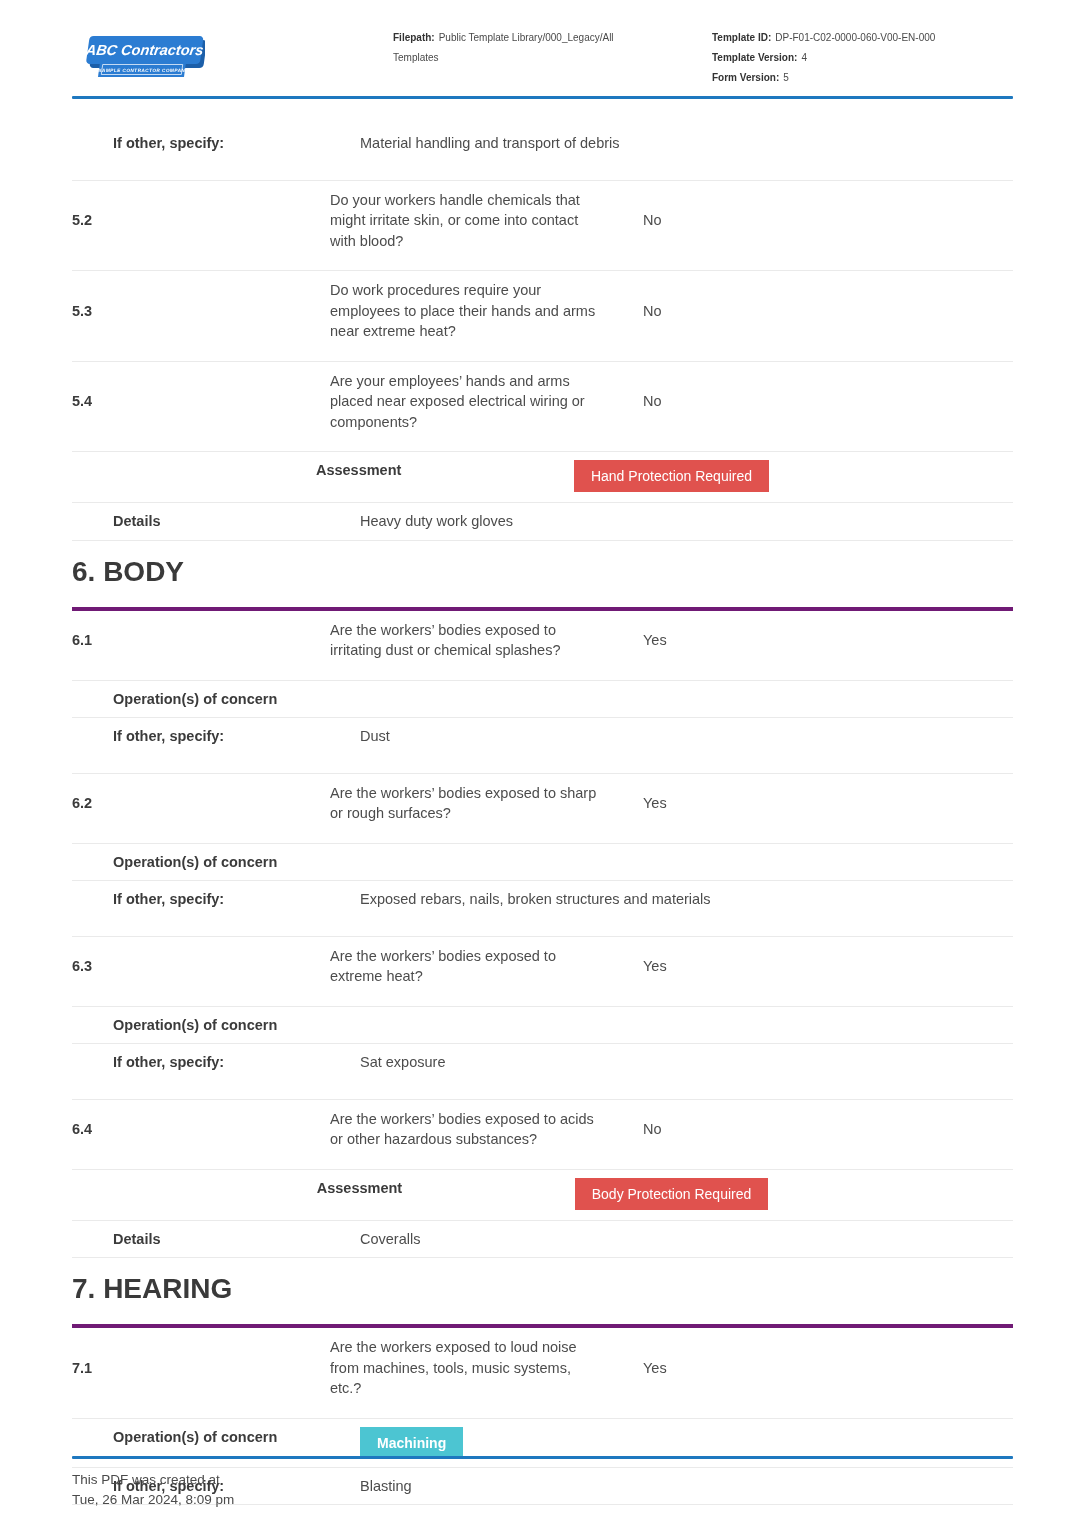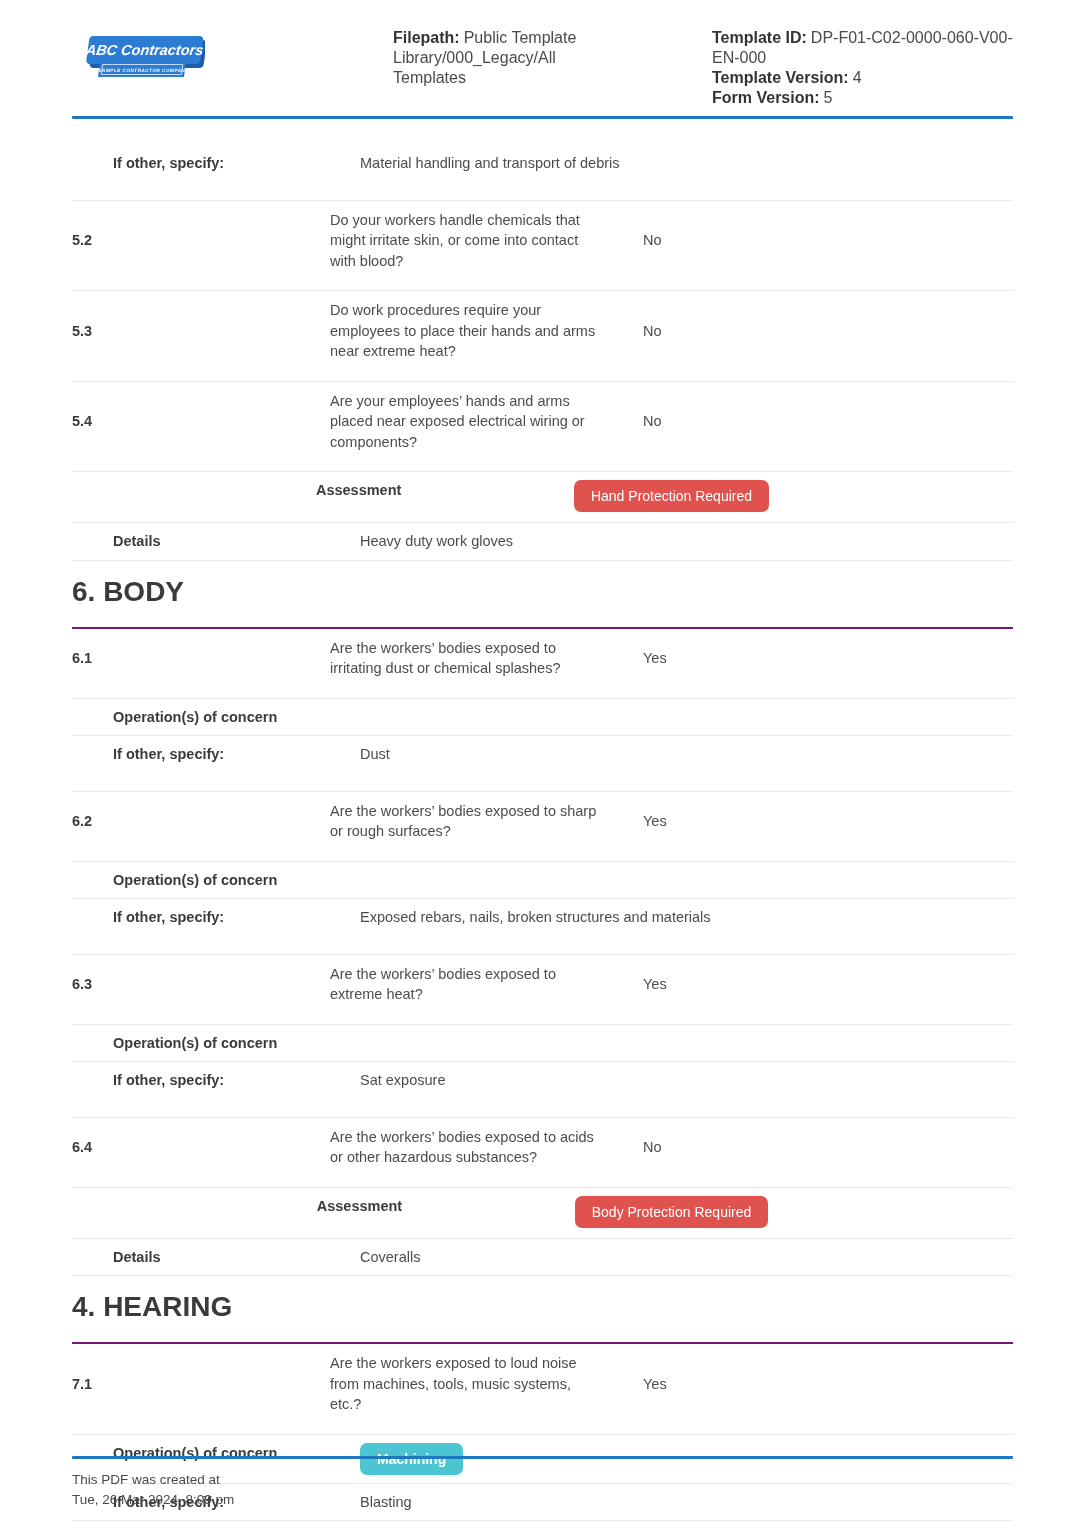--- a/index.html
+++ b/index.html
@@ -7,21 +7,21 @@
   body {
     width:1085px; height:1536px; position:relative;
     font-family:"Liberation Sans", sans-serif; color:#454545;
     overflow:hidden;
   }
   .page { position:absolute; inset:0; padding:0 72px; }
 
   
   .hdr { display:flex; align-items:flex-start; padding-top:27px; }
   .logo-wrap { width:321px; padding-top:5px; }
-  .hdr-block { font-size:16px; line-height:20px; color:#4a4a4a; padding-top:1px; }
+  .hdr-block { font-size:10px; line-height:20px; color:#4a4a4a; padding-top:1px; }
   .hdr-filepath { width:319px; padding-right:30px; }
   .hdr-meta { flex:1; }
   .b { font-weight:bold; color:#333; margin-right:4px; }
   .prewrap { white-space:pre-line; }
   .rule { height:3px; background:var(--blue,#1e78bf); border-radius:1px; }
   .rule.top { margin-top:8px; }
 
   
   #form-body > :first-child { margin-top:26px; }
   .row {
@@ -33,27 +33,27 @@
   .row.sub .c1 { padding-left:41px; width:288px; }
   .row .q { width:313px; flex:0 0 auto; white-space:pre-line; color:#4c4c4c; }
   .row .ans { color:#4c4c4c; }
   .row .val { color:#4c4c4c; }
   .row.question { padding:9px 0 19px;align-items:center; }
   .row.sub { padding:8px 0 8px; }
   .row.sub.gap { padding-bottom:26px; }
   .row.assessment { padding:8px 0 10px;justify-content:center; }
   .badge {
     display:inline-block; color:#fff; font-size:14px; line-height:16px;
-    padding:8px 17px; border-radius:7px; white-space:nowrap;
+    padding:8px 17px; border-radius:0; white-space:nowrap;
   }
   .badge.red { background:var(--red,#e0524e); }
   .badge.teal { background:var(--teal,#4cc5d2);font-weight:bold; }
   .heading {
     font-size:28px; line-height:30px; font-weight:bold; color:#3a3a3a;
-    padding:16px 0 20px; border-bottom:2px solid #701a75;
+    padding:16px 0 20px; border-bottom:4px solid #701a75;
     font-family:"Liberation Sans", sans-serif;
   }
 
   
   .footer { position:absolute; left:72px; right:72px; top:1456px; }
   .fcols { display:flex; padding-top:11px; font-size:13.5px; line-height:20px; color:#4a4a4a; }
   .fcol-left { margin-left:321px; width:319px; }
   .fcol-right { flex:1; }
 
   
@@ -181,21 +181,21 @@
         <div class="ans">No</div>
       </div>
       <div class="row assessment">
         <div class="c1">Assessment</div>
         <span class="badge red">Body Protection Required</span>
       </div>
       <div class="row sub">
         <div class="c1 sub-label">Details</div>
         <div class="val">Coveralls</div>
       </div>
-      <h2 class="heading">4. HEARING</h2>
+      <h2 class="heading">7. HEARING</h2>
       <div class="row question">
         <div class="c1">7.1</div>
         <div class="q">Are the workers exposed to loud noise
 from machines, tools, music systems,
 etc.?</div>
         <div class="ans">Yes</div>
       </div>
       <div class="row sub">
         <div class="c1 sub-label">Operation(s) of concern</div>
         <span class="badge teal">Machining</span>

